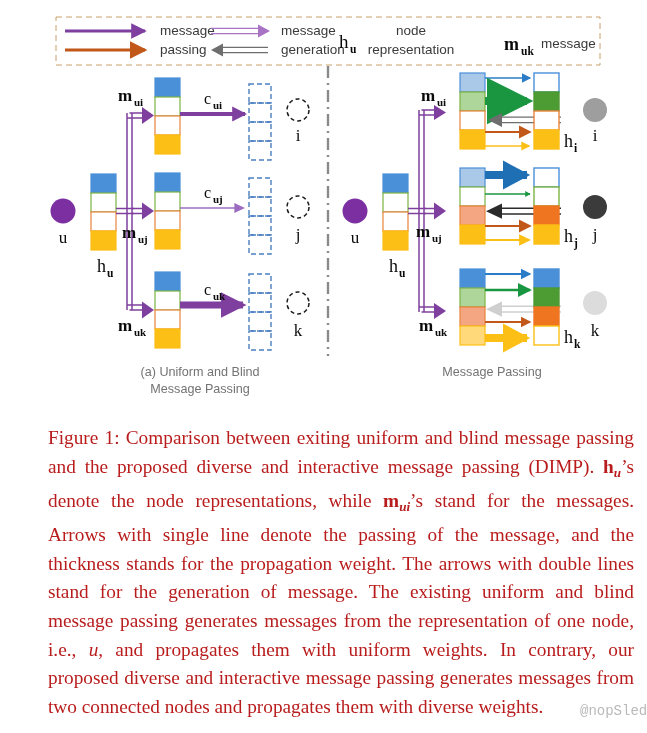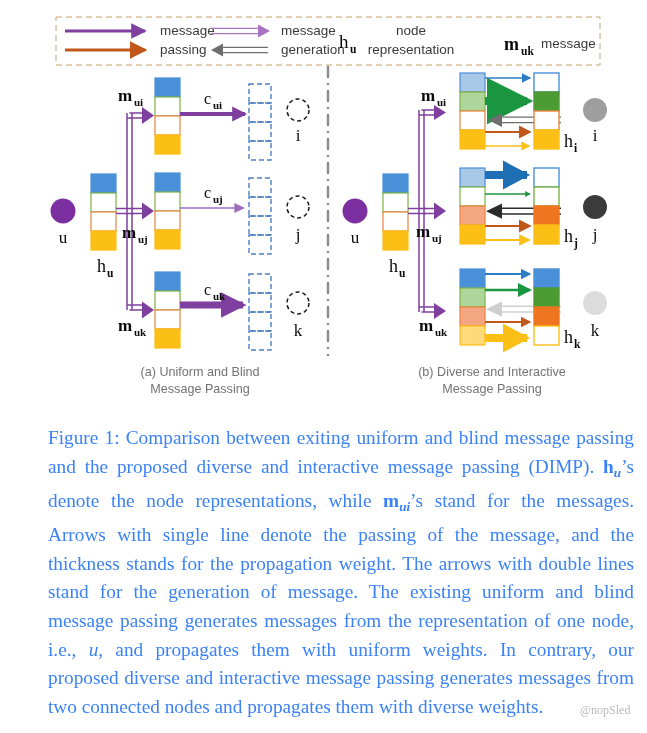--- a/index.html
+++ b/index.html
@@ -8,30 +8,30 @@
     font-family:"Liberation Serif",serif;
     position:relative;overflow:hidden;
   }
   .fig{position:absolute;left:17px;top:0;width:645px;height:733px;}
   svg{display:block;}
   .sans{font-family:"Liberation Sans",sans-serif;}
   
   .caption{
     position:absolute;left:31px;top:424px;width:586px;
     font-family:"Liberation Serif",serif;
-    font-size:19.3px;line-height:28.6px;color:#3b82f6;
+    font-size:19.3px;line-height:28.6px;color:#b91c1c;
     text-align:justify;text-justify:inter-word;
   }
   .caption i{font-style:italic;}
   .caption b{font-weight:bold;}
   .sub{font-size:0.68em;vertical-align:-0.28em;}
   .watermark{
     position:absolute;left:563px;top:703px;
-    font-family:Liberation Serif, serif;
-    font-size:12px;color:#b9b9b9;letter-spacing:0px;
+    font-family:Liberation Mono, monospace;
+    font-size:14px;color:#b9b9b9;letter-spacing:0px;
     white-space:nowrap;
   }
   .subcap{
     position:absolute;font-family:"Liberation Sans",sans-serif;
     font-size:12.6px;line-height:16.5px;color:#737373;text-align:center;
   }
   #subcap-a{left:88px;top:364px;width:190px;}
   #subcap-b{left:375px;top:364px;width:200px;}
 </style>
 </head>
@@ -377,21 +377,20 @@
       <text x="578" y="336" font-size="17" fill="#0a0a0a" text-anchor="middle" font-family="'Liberation Serif',serif">k</text>
     </g>
   </g>
 </svg>
 
 <div class="subcap" id="subcap-a">
   <div>(a) Uniform and Blind</div>
   <div>Message Passing</div>
 </div>
 <div class="subcap" id="subcap-b">
-  <div>(b) Diverse and Interactive</div>
   <div>Message Passing</div>
 </div>
 
 <div class="caption"><span>Figure 1: Comparison between exiting uniform and blind message passing and the proposed diverse and interactive message passing (DIMP). </span><b>h</b><b class="sub" style="font-style:italic">u</b><span>’s denote the node representations, while </span><b>m</b><b class="sub" style="font-style:italic">ui</b><span>’s stand for the messages. Arrows with single line denote the passing of the message, and the thickness stands for the propagation weight. The arrows with double lines stand for the generation of message. The existing uniform and blind message passing generates messages from the representation of one node, i.e., </span><i>u</i><span>, and propagates them with uniform weights. In contrary, our proposed diverse and interactive message passing generates messages from two connected nodes and propagates them with diverse weights.</span></div>
 
 <div class="watermark">@nopSled</div>
 
 </div>
 
 </body></html>

